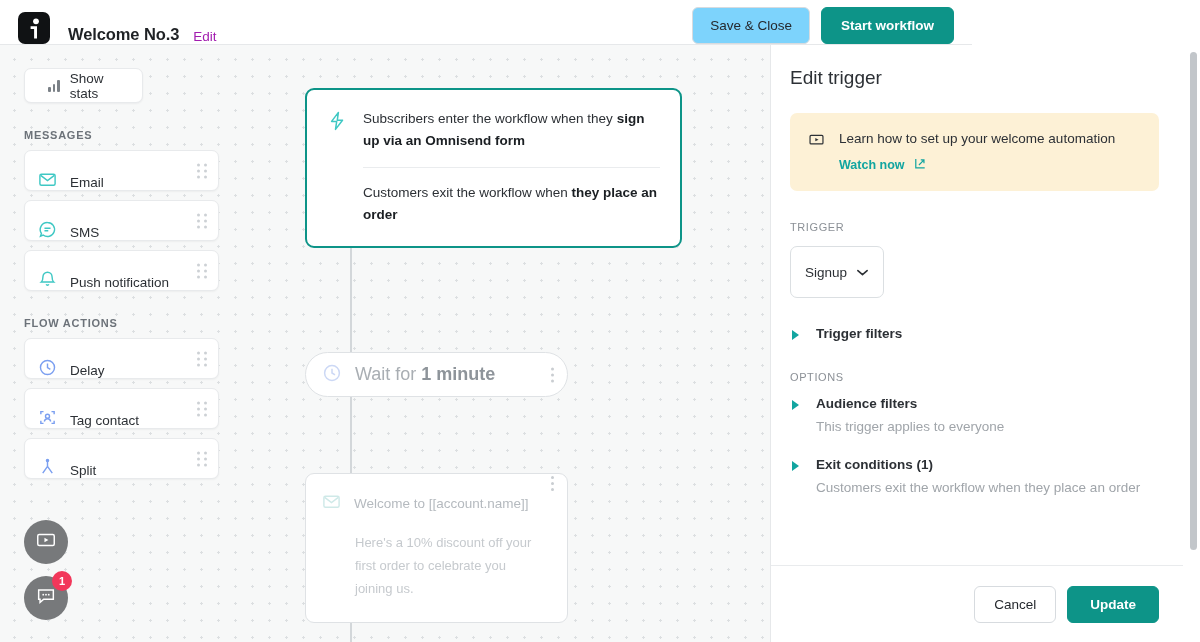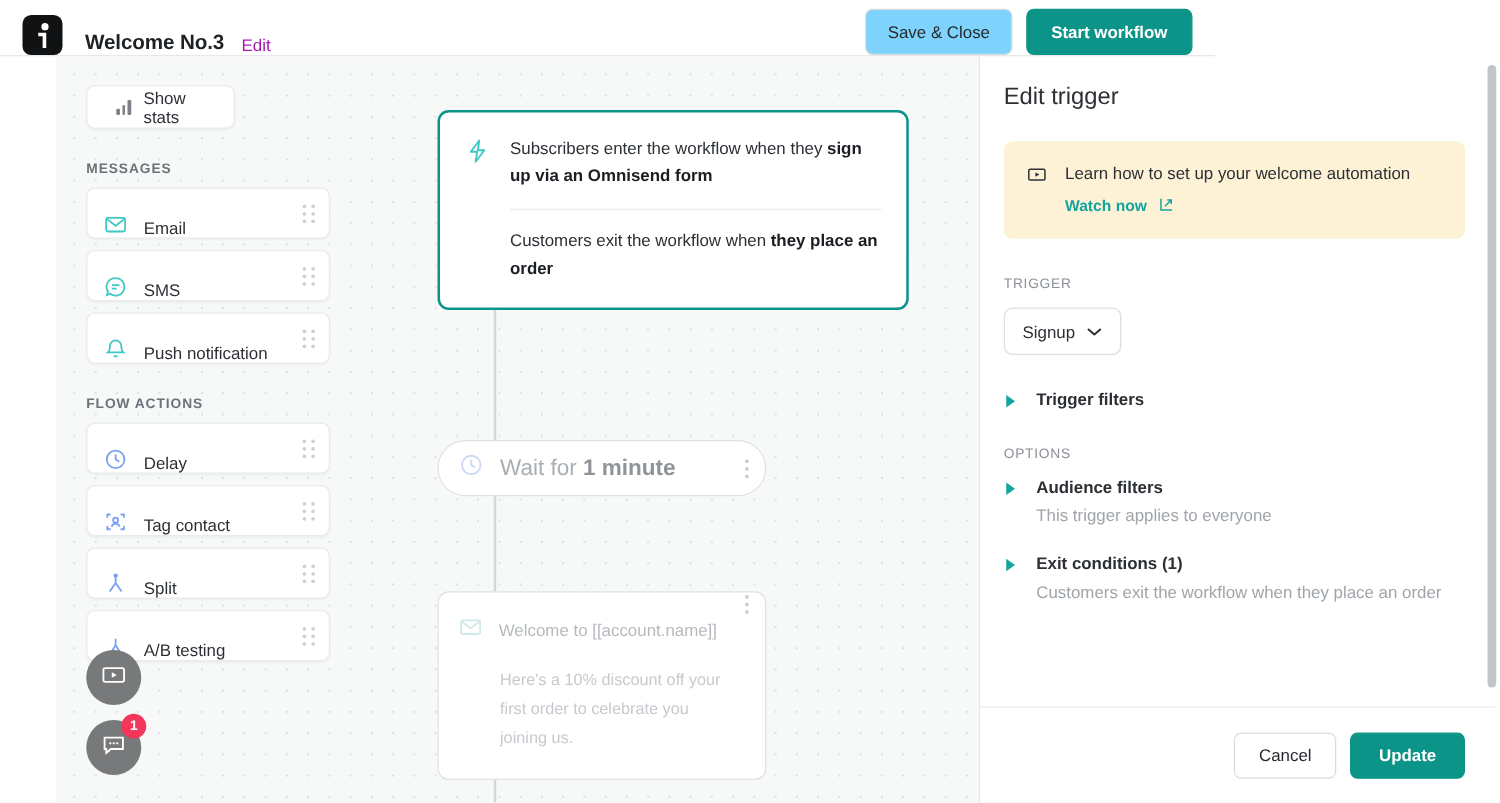--- a/index.html
+++ b/index.html
@@ -61,21 +61,20 @@
 
   
   .canvas {
     position: absolute; top: 45px; left: 0;
     width: 787px; height: 597px;
     background-color: #f7f8f8;
     background-image: radial-gradient(#dcdfe1 1.1px, transparent 1.2px);
     background-size: 17px 17px;
     background-position: 6px 6px;
     overflow: hidden;
-    margin-left: 45px;
   }
 
   
   .palette {
     position: absolute; top: 0; left: 0;
     width: 240px; padding: 23px 0 0 24px;
   }
   .show-stats {
     width: 119px; height: 35px;
     background: #fff; border: 1px solid #e8eaec; border-radius: 7px;
@@ -185,21 +184,21 @@
     position: absolute; top: -5px; right: -4px;
     min-width: 20px; height: 20px; border-radius: 10px;
     background: #f2375a; color: #fff;
     font-size: 11px; font-weight: bold;
     display: flex; align-items: center; justify-content: center;
     padding: 0 5px;
   }
 
   
   .panel {
-    position: absolute; top: 45px; right: 4px;
+    position: absolute; top: 45px; right: 17px;
     width: 413px; height: 597px;
     background: #fff;
     border-left: 1px solid #e6e8ea;
     display: flex; flex-direction: column;
   }
   .panel-scroll {
     flex: 1 1 auto;
     padding: 22px 24px 0 19px;
     overflow: hidden;
     position: relative;
@@ -222,21 +221,21 @@
     margin-top: 9px; display: flex; align-items: center;
     font-size: 12.5px; color: #12a5a0; font-weight: bold; cursor: pointer;
   }
   .promo-link svg { margin-left: 8px; }
 
   .sect-label {
     font-size: 11px; color: #8b9096; letter-spacing: .6px;
     margin-bottom: 13px;
   }
   .select {
-    width: 94px; height: 38px;
+    width: 94px; height: 52px;
     border: 1px solid #dbdfe2; border-radius: 7px;
     background: #fff;
     display: flex; align-items: center; justify-content: space-between;
     padding: 0 14px 0 14px;
     cursor: pointer;
     margin-bottom: 28px;
   }
   .select span { font-size: 13.5px; color: #2c3035; }
 
   .acc-row { display: flex; align-items: flex-start; margin-bottom: 6px; cursor: pointer; }
@@ -409,36 +408,20 @@
         <span class="grip">
             <i></i>
             <i></i>
             <i></i>
             <i></i>
             <i></i>
             <i></i>
           </span>
       </div>
 
-      <div class="tool">
-        <span class="tico">
-          <svg width="19" height="19" viewBox="0 0 20 20" fill="none" stroke="#7b9ff0" stroke-width="1.5">
-            <path d="M10 3.2v5.4M10 8.6 5.4 16M10 8.6 14.6 16"></path>
-          </svg>
-        </span>
-        <span class="tlabel">A/B testing</span>
-        <span class="grip">
-            <i></i>
-            <i></i>
-            <i></i>
-            <i></i>
-            <i></i>
-            <i></i>
-          </span>
-      </div>
     </div>
 
     <div class="flow">
 
       <div class="conn" style="top:154px;height:110px;"></div>
       <div class="conn" style="top:287px;height:98px;"></div>
       <div class="conn" style="top:507px;height:77px;"></div>
 
       <div class="node-trigger">
         <span class="bolt">

